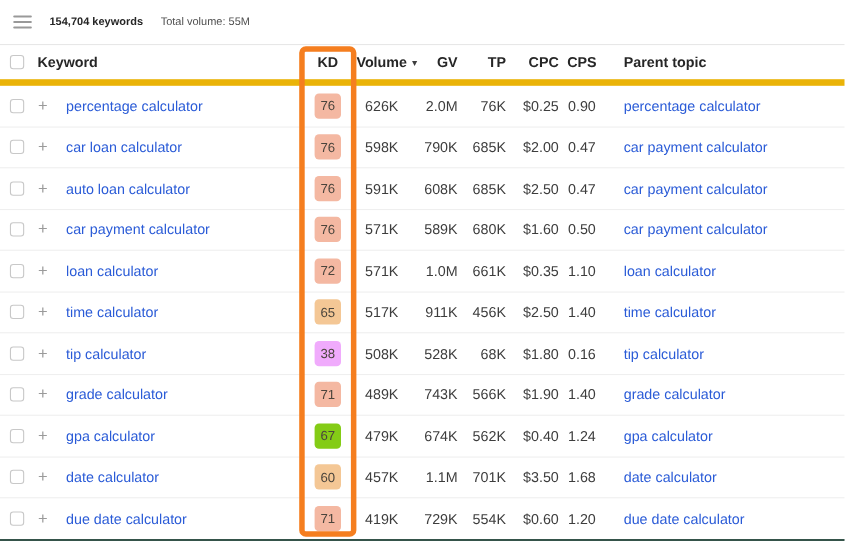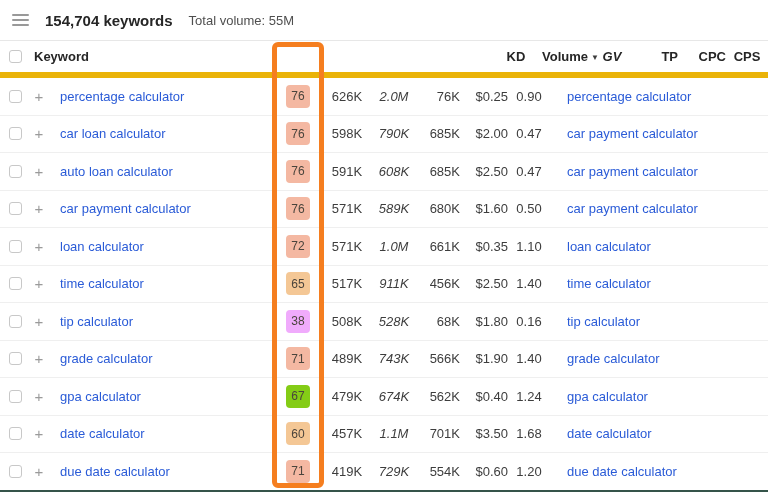--- a/index.html
+++ b/index.html
@@ -8,22 +8,22 @@
     position:relative; width:768px; height:492px; overflow:hidden;
     background:#fff; font-family:"Liberation Sans", sans-serif;
   }
   
   .topbar {
     height:41px; display:flex; align-items:center; gap:16px;
     padding:0 12px; border-bottom:1px solid #e7e7e7;
   }
   .burger { width:17px; display:flex; flex-direction:column; gap:3px; cursor:pointer; }
   .burger span { height:2px; background:#999; border-radius:1px; }
-  .count { font-size:15px; font-weight:bold; color:#262626; }
-  .totvol { font-size:13px; color:#4f4f4f; }
+  .count { font-size:10px; font-weight:bold; color:#262626; }
+  .totvol { font-size:10px; color:#4f4f4f; }
   
   .row {
     display:flex; align-items:center; height:37.5px;
     border-bottom:1px solid #efefef; font-size:13px; color:#3d3d3d;
   }
   .header-row {
     height:37px; font-weight:bold; color:#262626;
     border-bottom:6px solid #eab308;
   }
   .row > div { flex-shrink:0; }
@@ -35,21 +35,21 @@
   .kwlink   { color:#2a5bd7; text-decoration:none; cursor:pointer; }
   .c-kd     { width:48px; display:flex; justify-content:center; }
   .badge {
     min-width:24px; height:23px; padding:0 3px; border-radius:4px;
     display:inline-flex; align-items:center; justify-content:center;
     font-size:12px; color:#4a443c;
   }
   .c-vol    { width:50px; text-align:center; }
   .h-vol    { width:50px; padding-left:2px; white-space:nowrap; text-align:left; }
   .sort-arrow { font-size:8px; color:#3d3d3d; margin-left:3px; vertical-align:1px; }
-  .c-gv     { width:44px; text-align:center;font-style:italic; }
+  .c-gv     { width:44px; text-align:right; }
   .c-tp     { width:44px; text-align:right; }
   .c-cpc    { width:48px; text-align:right; }
   .c-cps    { width:42px; text-align:center; }
   .c-parent { width:218px; padding-left:17px; overflow:hidden; white-space:nowrap; }
   
   .kd-highlight {
     position:absolute; left:272px; top:42px; width:52px; height:446px;
     border:5px solid #f57e1f; border-radius:6px; pointer-events:none;
   }
   .bottom-line { position:absolute; left:0; bottom:0; width:768px; height:2px; background:#35544a; }
@@ -73,20 +73,21 @@
     <div class="c-check">
       <div class="checkbox"></div>
     </div>
     <div class="c-kwhead">Keyword</div>
     <div class="c-kd">KD</div>
     <div class="h-vol"><span>Volume</span><span class="sort-arrow">▼</span></div>
     <div class="c-gv">GV</div>
     <div class="c-tp">TP</div>
     <div class="c-cpc">CPC</div>
     <div class="c-cps">CPS</div>
+    <div class="c-parent">Parent topic</div>
   </div>
 
   <div id="table-body">
   <div class="row">
     <div class="c-check">
       <div class="checkbox"></div>
     </div>
     <div class="c-plus"><span>+</span></div>
     <div class="c-kw">
       <a class="kwlink">percentage calculator</a>

